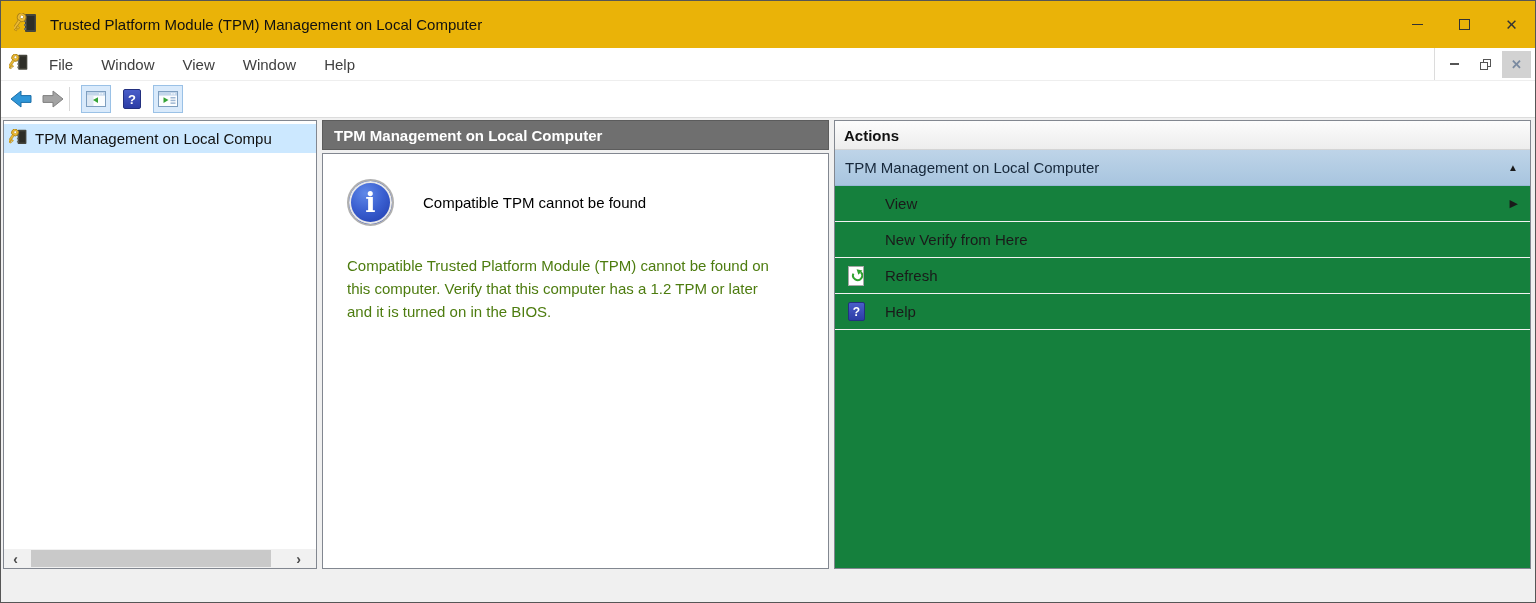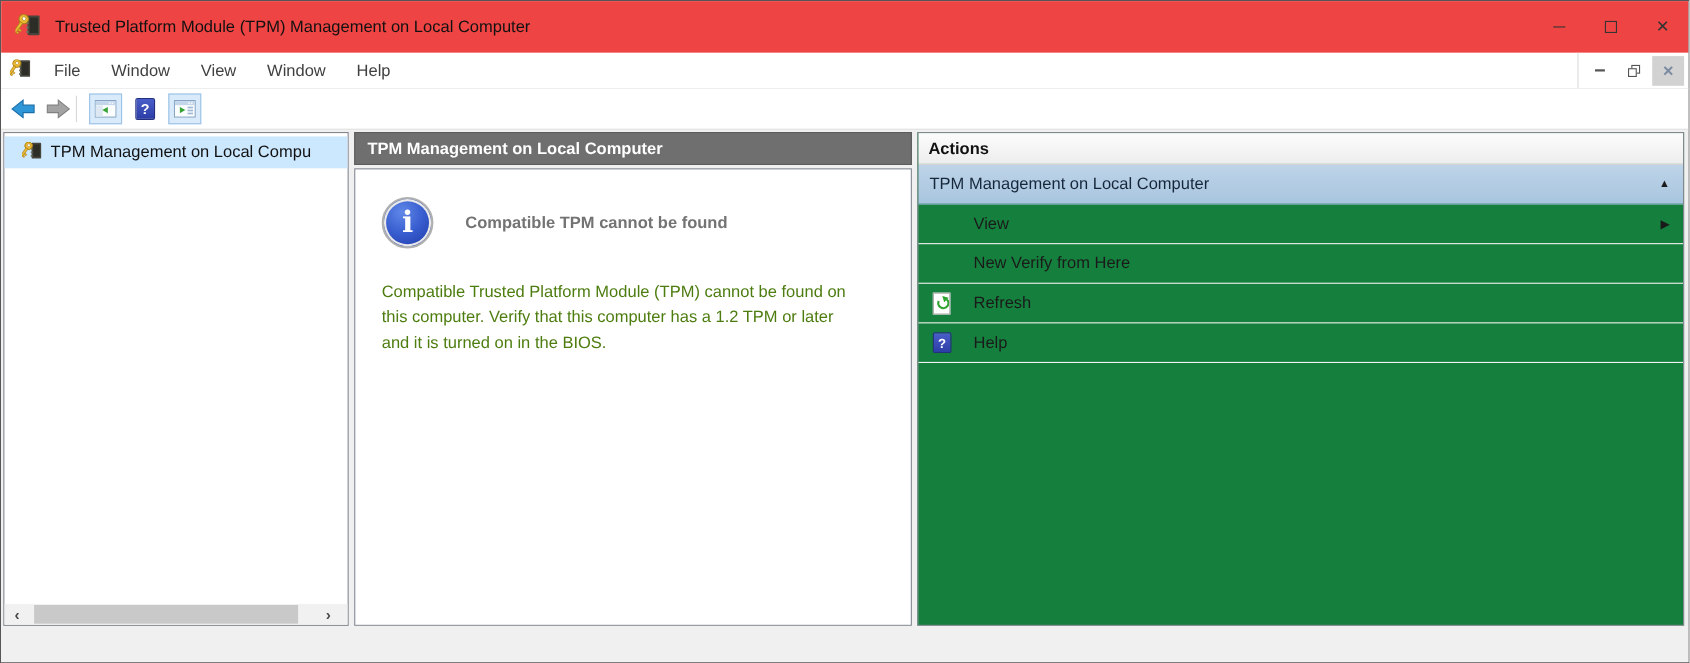--- a/index.html
+++ b/index.html
@@ -7,21 +7,21 @@
   body { font-family: "Liberation Sans", sans-serif; background: #fff; }
   .window {
     width: 1536px; height: 603px;
     border: 1px solid #565656;
     display: flex; flex-direction: column;
     background: #fff;
     overflow: hidden;
   }
 
   
-  .titlebar { height: 47px; flex: none; display: flex; align-items: center; background: #ef4444; }
+  .titlebar { height: 47px; flex: none; display: flex; align-items: center; background: #eab308; }
   .title-icon { width: 24px; height: 24px; margin: 0 12px 0 13px; flex: none; }
   .title-text { font-size: 15px; color: #111; white-space: nowrap; }
   .title-controls { margin-left: auto; display: flex; height: 100%; }
   .tc-btn { width: 47px; height: 100%; display: flex; align-items: center; justify-content: center; }
   .glyph-min { width: 11px; height: 1px; background: #333; display: block; }
   .glyph-max { width: 11px; height: 11px; border: 1px solid #333; display: block; }
   .glyph-close { font-size: 15px; color: #333; line-height: 1; }
 
   
   .menubar { height: 33px; flex: none; display: flex; align-items: center; background: #fff; border-bottom: 1px solid #eeeeee; }
@@ -42,36 +42,36 @@
   .tb-sep { width: 1px; height: 24px; background: #d8d8d8; margin: 0 8px 0 4px; flex: none; }
   .tool-btn { width: 30px; height: 28px; display: flex; align-items: center; justify-content: center; margin: 0 3px; border: 1px solid transparent; }
   .tool-btn.active { background: #d9eafb; border: 1px solid #9ac1e6; }
   .help-badge { width: 18px; height: 20px; background: linear-gradient(#4a5ec9, #2c3da6); border: 1px solid #23307f; border-radius: 2px; color: #fff; font-weight: bold; font-size: 13px; display: flex; align-items: center; justify-content: center; }
 
   
   .main { flex: 1; background: #f0f0f0; display: flex; padding: 2px 4px 0 2px; min-height: 0; }
 
   
   .left-pane { width: 314px; flex: none; background: #fff; border: 1px solid #828790; position: relative; overflow: hidden; }
-  .tree-row { margin-top: 3px; height: 29px; background: #cce8ff; display: flex; align-items: center; padding-left: 16px; cursor: default; }
+  .tree-row { margin-top: 3px; height: 29px; background: #cce8ff; display: flex; align-items: center; padding-left: 5px; cursor: default; }
   .tree-key { width: 19px; height: 19px; margin-right: 7px; flex: none; }
   .tree-label { font-size: 15px; color: #111; white-space: nowrap; overflow: hidden; }
   .hscroll { position: absolute; left: 0; right: 0; bottom: 0; height: 19px; background: #f1f1f1; }
   .hs-arrow { position: absolute; top: 0; width: 19px; height: 19px; display: flex; align-items: center; justify-content: center; font-size: 14px; color: #4a4a4a; font-weight: bold; }
   .hs-arrow.left { left: 2px; }
   .hs-arrow.right { right: 8px; }
   .hs-thumb { position: absolute; left: 27px; width: 240px; top: 1px; bottom: 1px; background: #c9c9c9; }
 
   
   .center-pane { width: 507px; flex: none; margin-left: 5px; display: flex; flex-direction: column; min-height: 0; }
   .c-header { height: 30px; flex: none; background: #6f6f6f; border: 1px solid #5c5c5c; color: #fff; font-weight: bold; font-size: 15px; display: flex; align-items: center; padding-left: 11px; }
   .c-body { flex: 1; margin-top: 3px; background: #fff; border: 1px solid #828790; padding: 25px 24px; overflow: hidden; }
   .c-head-row { display: flex; align-items: center; margin-bottom: 28px; }
   .info-icon { width: 47px; height: 47px; border-radius: 50%; border: 2px solid #b0b0b0; box-shadow: inset 0 0 0 2px #e9e9e9; background: radial-gradient(circle at 38% 28%, #5f88e8 0%, #3a5fd0 45%, #1c37a8 100%); color: #fff; font-family: "DejaVu Serif", serif; font-weight: bold; font-size: 27px; display: flex; align-items: center; justify-content: center; flex: none; }
-  .c-heading { font-size: 15px; font-weight: bold; color: #737373; margin-left: 29px; }
+  .c-heading { font-size: 15px; font-weight: normal; color: #000000; margin-left: 29px; }
   .c-text { font-size: 15px; line-height: 23px; color: #4d7c0f; max-width: 436px; }
 
   
   .actions-pane { flex: 1; margin-left: 5px; background: #15803d; border: 1px solid #828790; display: flex; flex-direction: column; min-height: 0; }
   .a-title { height: 29px; flex: none; background: linear-gradient(#fcfcfc, #ededed); border-bottom: 1px solid #d4d4d4; display: flex; align-items: center; padding-left: 9px; font-size: 15px; font-weight: bold; color: #111; }
   .a-section { height: 36px; flex: none; background: linear-gradient(180deg, #bed4e8 0%, #a8c5df 100%); border-bottom: 1px solid #98b8d6; display: flex; align-items: center; padding: 0 12px 0 10px; font-size: 15px; color: #16273a; cursor: default; }
   .a-collapse { margin-left: auto; font-size: 10px; color: #1a1a1a; }
   .a-item { height: 36px; flex: none; display: flex; align-items: center; font-size: 15px; color: #1a1a1a; border-bottom: 1px solid #f2f2f2; padding-right: 12px; cursor: default; }
   .a-icon-slot { width: 50px; flex: none; display: flex; align-items: center; padding-left: 13px; }
   .a-submenu { margin-left: auto; font-size: 11px; color: #1a1a1a; }

